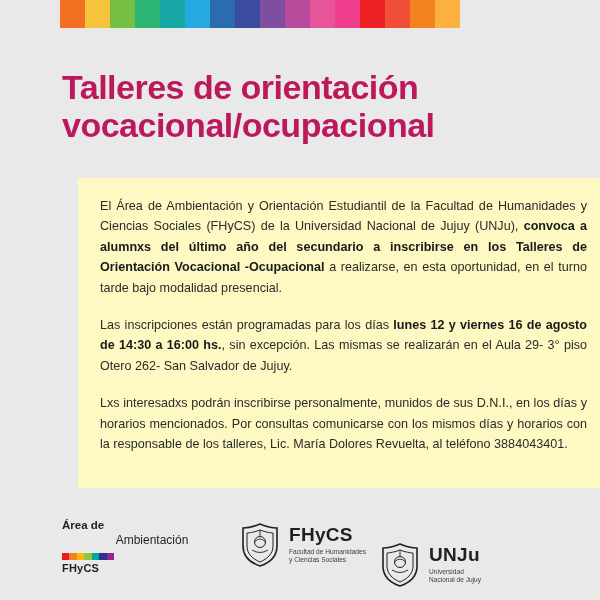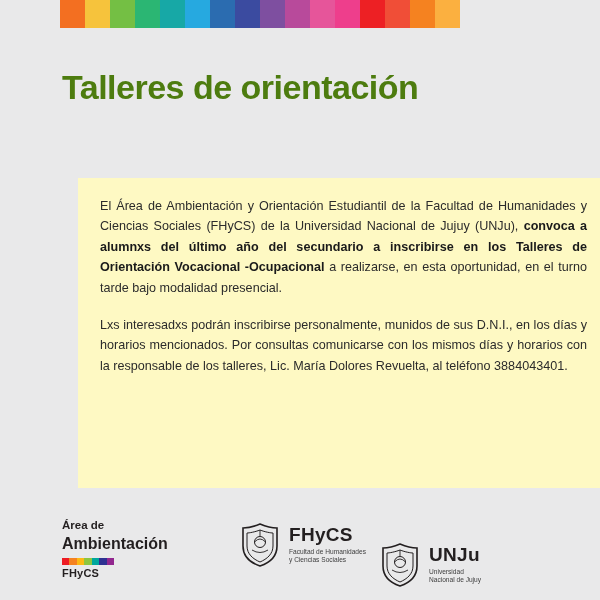--- a/index.html
+++ b/index.html
@@ -37,21 +37,21 @@
 
   
   .title {
     position: absolute;
     top: 68px;
     left: 62px;
     width: 500px;
     font-size: 34px;
     line-height: 1.12;
     font-weight: bold;
-    color: #4d7c0f;
+    color: #be185d;
     letter-spacing: -0.5px;
   }
   .title .line {
     display: block;
   }
 
   
   .card {
     position: absolute;
     top: 178px;
@@ -92,24 +92,25 @@
     top: 10px;
     width: 180px;
   }
   .brand-left .l1 {
     font-size: 11.5px;
     font-weight: bold;
     color: #231f20;
     line-height: 1.32;
   }
   .brand-left .l2 {
-    font-size: 16px;
-    font-weight: bold;
+    font-size: 12px;
+    font-weight: normal;
     color: #231f20;
     line-height: 1.32;
+    text-align: center;
   }
   .brand-left .l3 {
     font-size: 11.5px;
     font-weight: bold;
     color: #231f20;
     line-height: 1.32;
   }
   .brand-left .minibar {
     display: flex;
     width: 52px;
@@ -185,25 +186,29 @@
       <div class="swatch" style="background: rgb(230, 85, 154);"></div>
       <div class="swatch" style="background: rgb(238, 62, 140);"></div>
       <div class="swatch" style="background: rgb(237, 32, 36);"></div>
       <div class="swatch" style="background: rgb(240, 78, 55);"></div>
       <div class="swatch" style="background: rgb(245, 130, 32);"></div>
       <div class="swatch" style="background: rgb(251, 176, 64);"></div>
     </div>
 
   <div class="title">
     <span class="line">Talleres de orientación</span>
+    <span class="line">vocacional/ocupacional</span>
   </div>
 
   <div class="card">
     <p>
       <span>El Área de Ambientación y Orientación Estudiantil de la Facultad de Humanidades y Ciencias Sociales (FHyCS) de la Universidad Nacional de Jujuy (UNJu), </span><b>convoca a alumnxs del último año del secundario a inscribirse en los Talleres de Orientación Vocacional -Ocupacional</b><span> a realizarse, en esta oportunidad, en el turno tarde bajo modalidad presencial.</span>
+    </p>
+    <p>
+      <span>Las inscripciones están programadas para los días </span><b>lunes 12 y viernes 16 de agosto de 14:30 a 16:00 hs.</b><span>, sin excepción. Las mismas se realizarán en el Aula 29- 3° piso Otero 262- San Salvador de Jujuy.</span>
     </p>
     <p>Lxs interesadxs podrán inscribirse personalmente, munidos de sus D.N.I., en los días y horarios mencionados. Por consultas comunicarse con los mismos días y horarios con la responsable de los talleres, Lic. María Dolores Revuelta, al teléfono 3884043401.</p>
   </div>
 
   <div class="footer">
 
     <div class="brand-left">
       <div class="l1">Área de</div>
       <div class="l2">Ambientación</div>
       <div class="minibar" id="minibar">

